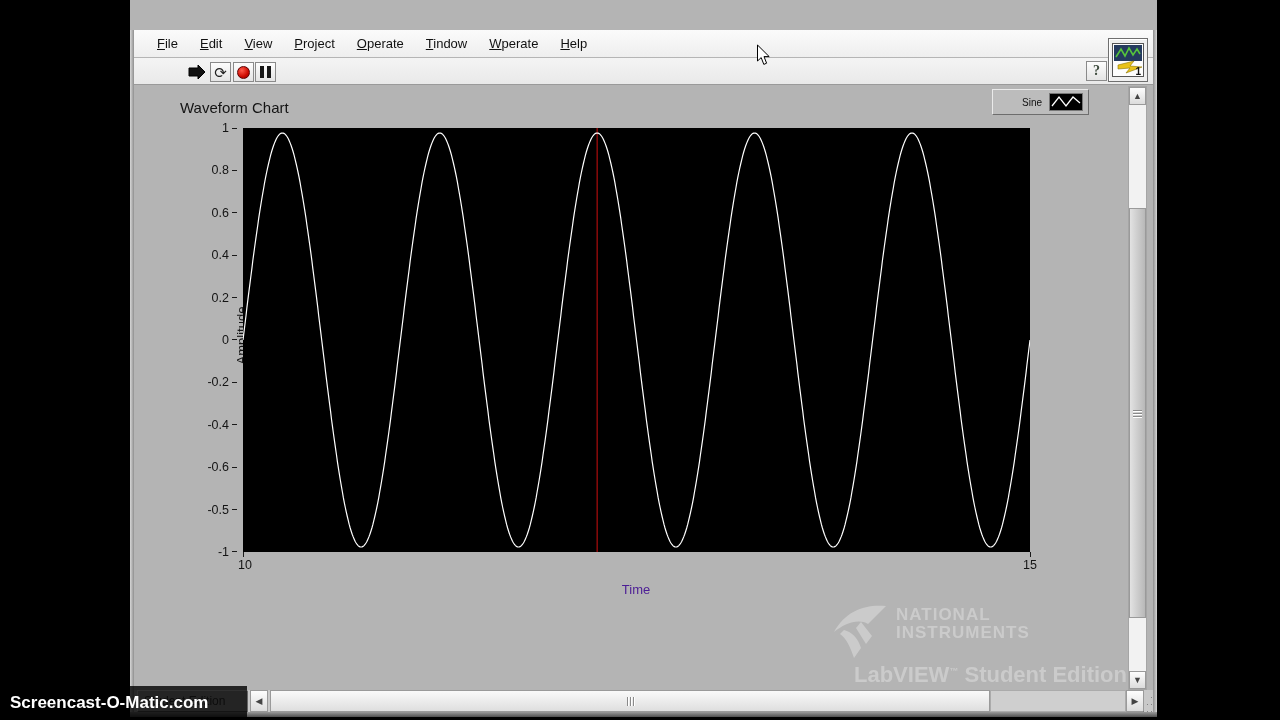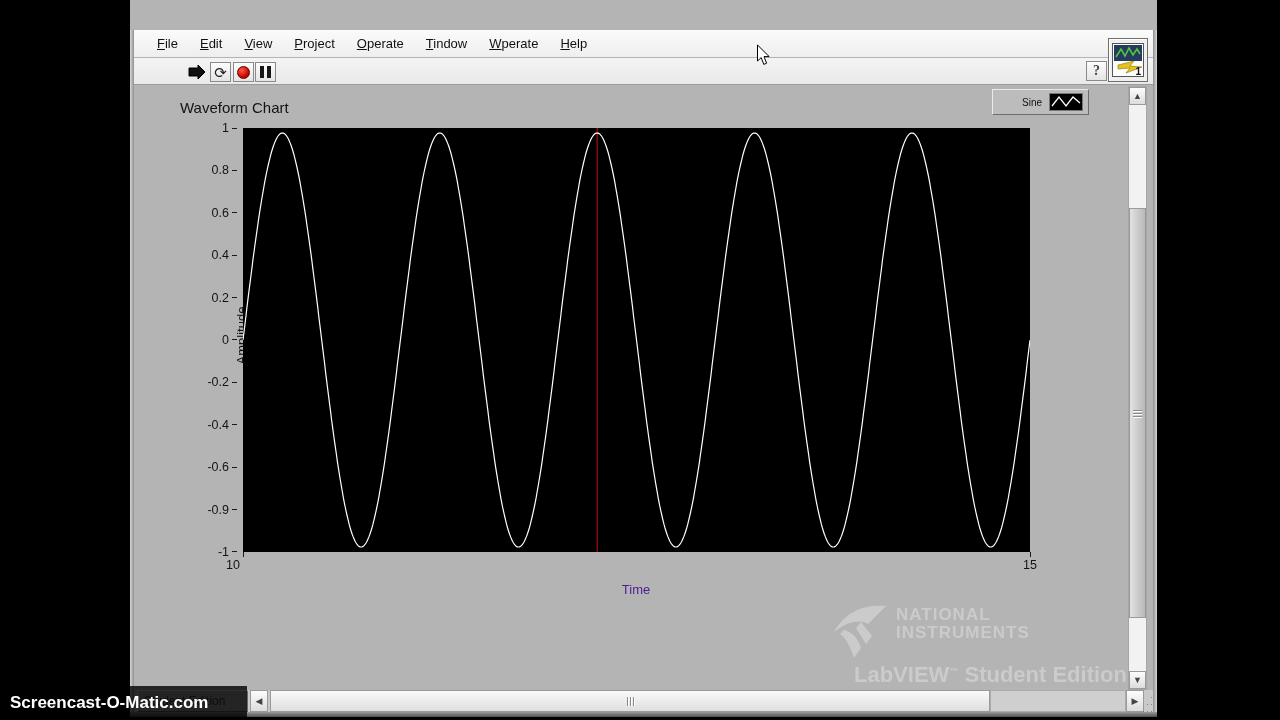--- a/index.html
+++ b/index.html
@@ -207,39 +207,39 @@
         </span>
       <span class="ytick">
           <span>-0.4</span>
           <span class="ytick-dash"></span>
         </span>
       <span class="ytick">
           <span>-0.6</span>
           <span class="ytick-dash"></span>
         </span>
       <span class="ytick">
-          <span>-0.9</span>
+          <span>-0.5</span>
           <span class="ytick-dash"></span>
         </span>
       <span class="ytick">
           <span>-1</span>
           <span class="ytick-dash"></span>
         </span>
     </div>
 
     <div id="plot" class="abs" style="background: rgb(0, 0, 0);">
       <svg id="plot-svg" viewBox="0 0 787 424" preserveAspectRatio="none">
         <line id="cursor-line" x1="354.2" y1="0" x2="354.2" y2="424" stroke="#8a0a0a" stroke-width="1.5"></line>
         <path id="sine-path" d="M0.0,212.0 L1.0,203.9 L2.0,195.8 L3.0,187.7 L3.9,179.6 L4.9,171.6 L5.9,163.7 L6.9,155.8 L7.9,148.0 L8.9,140.4 L9.8,132.8 L10.8,125.3 L11.8,118.0 L12.8,110.9 L13.8,103.8 L14.8,97.0 L15.7,90.3 L16.7,83.8 L17.7,77.6 L18.7,71.5 L19.7,65.6 L20.7,60.0 L21.6,54.6 L22.6,49.4 L23.6,44.5 L24.6,39.9 L25.6,35.5 L26.6,31.4 L27.5,27.6 L28.5,24.0 L29.5,20.8 L30.5,17.8 L31.5,15.1 L32.5,12.8 L33.4,10.7 L34.4,9.0 L35.4,7.5 L36.4,6.4 L37.4,5.6 L38.4,5.2 L39.4,5.0 L40.3,5.2 L41.3,5.6 L42.3,6.4 L43.3,7.5 L44.3,9.0 L45.3,10.7 L46.2,12.8 L47.2,15.1 L48.2,17.8 L49.2,20.8 L50.2,24.0 L51.2,27.6 L52.1,31.4 L53.1,35.5 L54.1,39.9 L55.1,44.5 L56.1,49.4 L57.1,54.6 L58.0,60.0 L59.0,65.6 L60.0,71.5 L61.0,77.6 L62.0,83.8 L63.0,90.3 L63.9,97.0 L64.9,103.8 L65.9,110.9 L66.9,118.0 L67.9,125.3 L68.9,132.8 L69.8,140.4 L70.8,148.0 L71.8,155.8 L72.8,163.7 L73.8,171.6 L74.8,179.6 L75.7,187.7 L76.7,195.8 L77.7,203.9 L78.7,212.0 L79.7,220.1 L80.7,228.2 L81.7,236.3 L82.6,244.4 L83.6,252.4 L84.6,260.3 L85.6,268.2 L86.6,276.0 L87.6,283.6 L88.5,291.2 L89.5,298.7 L90.5,306.0 L91.5,313.1 L92.5,320.2 L93.5,327.0 L94.4,333.7 L95.4,340.2 L96.4,346.4 L97.4,352.5 L98.4,358.4 L99.4,364.0 L100.3,369.4 L101.3,374.6 L102.3,379.5 L103.3,384.1 L104.3,388.5 L105.3,392.6 L106.2,396.4 L107.2,400.0 L108.2,403.2 L109.2,406.2 L110.2,408.9 L111.2,411.2 L112.1,413.3 L113.1,415.0 L114.1,416.5 L115.1,417.6 L116.1,418.4 L117.1,418.8 L118.0,419.0 L119.0,418.8 L120.0,418.4 L121.0,417.6 L122.0,416.5 L123.0,415.0 L124.0,413.3 L124.9,411.2 L125.9,408.9 L126.9,406.2 L127.9,403.2 L128.9,400.0 L129.9,396.4 L130.8,392.6 L131.8,388.5 L132.8,384.1 L133.8,379.5 L134.8,374.6 L135.8,369.4 L136.7,364.0 L137.7,358.4 L138.7,352.5 L139.7,346.4 L140.7,340.2 L141.7,333.7 L142.6,327.0 L143.6,320.2 L144.6,313.1 L145.6,306.0 L146.6,298.7 L147.6,291.2 L148.5,283.6 L149.5,276.0 L150.5,268.2 L151.5,260.3 L152.5,252.4 L153.5,244.4 L154.4,236.3 L155.4,228.2 L156.4,220.1 L157.4,212.0 L158.4,203.9 L159.4,195.8 L160.4,187.7 L161.3,179.6 L162.3,171.6 L163.3,163.7 L164.3,155.8 L165.3,148.0 L166.3,140.4 L167.2,132.8 L168.2,125.3 L169.2,118.0 L170.2,110.9 L171.2,103.8 L172.2,97.0 L173.1,90.3 L174.1,83.8 L175.1,77.6 L176.1,71.5 L177.1,65.6 L178.1,60.0 L179.0,54.6 L180.0,49.4 L181.0,44.5 L182.0,39.9 L183.0,35.5 L184.0,31.4 L184.9,27.6 L185.9,24.0 L186.9,20.8 L187.9,17.8 L188.9,15.1 L189.9,12.8 L190.8,10.7 L191.8,9.0 L192.8,7.5 L193.8,6.4 L194.8,5.6 L195.8,5.2 L196.8,5.0 L197.7,5.2 L198.7,5.6 L199.7,6.4 L200.7,7.5 L201.7,9.0 L202.7,10.7 L203.6,12.8 L204.6,15.1 L205.6,17.8 L206.6,20.8 L207.6,24.0 L208.6,27.6 L209.5,31.4 L210.5,35.5 L211.5,39.9 L212.5,44.5 L213.5,49.4 L214.5,54.6 L215.4,60.0 L216.4,65.6 L217.4,71.5 L218.4,77.6 L219.4,83.8 L220.4,90.3 L221.3,97.0 L222.3,103.8 L223.3,110.9 L224.3,118.0 L225.3,125.3 L226.3,132.8 L227.2,140.4 L228.2,148.0 L229.2,155.8 L230.2,163.7 L231.2,171.6 L232.2,179.6 L233.1,187.7 L234.1,195.8 L235.1,203.9 L236.1,212.0 L237.1,220.1 L238.1,228.2 L239.1,236.3 L240.0,244.4 L241.0,252.4 L242.0,260.3 L243.0,268.2 L244.0,276.0 L245.0,283.6 L245.9,291.2 L246.9,298.7 L247.9,306.0 L248.9,313.1 L249.9,320.2 L250.9,327.0 L251.8,333.7 L252.8,340.2 L253.8,346.4 L254.8,352.5 L255.8,358.4 L256.8,364.0 L257.7,369.4 L258.7,374.6 L259.7,379.5 L260.7,384.1 L261.7,388.5 L262.7,392.6 L263.6,396.4 L264.6,400.0 L265.6,403.2 L266.6,406.2 L267.6,408.9 L268.6,411.2 L269.5,413.3 L270.5,415.0 L271.5,416.5 L272.5,417.6 L273.5,418.4 L274.5,418.8 L275.4,419.0 L276.4,418.8 L277.4,418.4 L278.4,417.6 L279.4,416.5 L280.4,415.0 L281.4,413.3 L282.3,411.2 L283.3,408.9 L284.3,406.2 L285.3,403.2 L286.3,400.0 L287.3,396.4 L288.2,392.6 L289.2,388.5 L290.2,384.1 L291.2,379.5 L292.2,374.6 L293.2,369.4 L294.1,364.0 L295.1,358.4 L296.1,352.5 L297.1,346.4 L298.1,340.2 L299.1,333.7 L300.0,327.0 L301.0,320.2 L302.0,313.1 L303.0,306.0 L304.0,298.7 L305.0,291.2 L305.9,283.6 L306.9,276.0 L307.9,268.2 L308.9,260.3 L309.9,252.4 L310.9,244.4 L311.8,236.3 L312.8,228.2 L313.8,220.1 L314.8,212.0 L315.8,203.9 L316.8,195.8 L317.8,187.7 L318.7,179.6 L319.7,171.6 L320.7,163.7 L321.7,155.8 L322.7,148.0 L323.7,140.4 L324.6,132.8 L325.6,125.3 L326.6,118.0 L327.6,110.9 L328.6,103.8 L329.6,97.0 L330.5,90.3 L331.5,83.8 L332.5,77.6 L333.5,71.5 L334.5,65.6 L335.5,60.0 L336.4,54.6 L337.4,49.4 L338.4,44.5 L339.4,39.9 L340.4,35.5 L341.4,31.4 L342.3,27.6 L343.3,24.0 L344.3,20.8 L345.3,17.8 L346.3,15.1 L347.3,12.8 L348.2,10.7 L349.2,9.0 L350.2,7.5 L351.2,6.4 L352.2,5.6 L353.2,5.2 L354.2,5.0 L355.1,5.2 L356.1,5.6 L357.1,6.4 L358.1,7.5 L359.1,9.0 L360.1,10.7 L361.0,12.8 L362.0,15.1 L363.0,17.8 L364.0,20.8 L365.0,24.0 L366.0,27.6 L366.9,31.4 L367.9,35.5 L368.9,39.9 L369.9,44.5 L370.9,49.4 L371.9,54.6 L372.8,60.0 L373.8,65.6 L374.8,71.5 L375.8,77.6 L376.8,83.8 L377.8,90.3 L378.7,97.0 L379.7,103.8 L380.7,110.9 L381.7,118.0 L382.7,125.3 L383.7,132.8 L384.6,140.4 L385.6,148.0 L386.6,155.8 L387.6,163.7 L388.6,171.6 L389.6,179.6 L390.5,187.7 L391.5,195.8 L392.5,203.9 L393.5,212.0 L394.5,220.1 L395.5,228.2 L396.5,236.3 L397.4,244.4 L398.4,252.4 L399.4,260.3 L400.4,268.2 L401.4,276.0 L402.4,283.6 L403.3,291.2 L404.3,298.7 L405.3,306.0 L406.3,313.1 L407.3,320.2 L408.3,327.0 L409.2,333.7 L410.2,340.2 L411.2,346.4 L412.2,352.5 L413.2,358.4 L414.2,364.0 L415.1,369.4 L416.1,374.6 L417.1,379.5 L418.1,384.1 L419.1,388.5 L420.1,392.6 L421.0,396.4 L422.0,400.0 L423.0,403.2 L424.0,406.2 L425.0,408.9 L426.0,411.2 L426.9,413.3 L427.9,415.0 L428.9,416.5 L429.9,417.6 L430.9,418.4 L431.9,418.8 L432.9,419.0 L433.8,418.8 L434.8,418.4 L435.8,417.6 L436.8,416.5 L437.8,415.0 L438.8,413.3 L439.7,411.2 L440.7,408.9 L441.7,406.2 L442.7,403.2 L443.7,400.0 L444.7,396.4 L445.6,392.6 L446.6,388.5 L447.6,384.1 L448.6,379.5 L449.6,374.6 L450.6,369.4 L451.5,364.0 L452.5,358.4 L453.5,352.5 L454.5,346.4 L455.5,340.2 L456.5,333.7 L457.4,327.0 L458.4,320.2 L459.4,313.1 L460.4,306.0 L461.4,298.7 L462.4,291.2 L463.3,283.6 L464.3,276.0 L465.3,268.2 L466.3,260.3 L467.3,252.4 L468.3,244.4 L469.2,236.3 L470.2,228.2 L471.2,220.1 L472.2,212.0 L473.2,203.9 L474.2,195.8 L475.2,187.7 L476.1,179.6 L477.1,171.6 L478.1,163.7 L479.1,155.8 L480.1,148.0 L481.1,140.4 L482.0,132.8 L483.0,125.3 L484.0,118.0 L485.0,110.9 L486.0,103.8 L487.0,97.0 L487.9,90.3 L488.9,83.8 L489.9,77.6 L490.9,71.5 L491.9,65.6 L492.9,60.0 L493.8,54.6 L494.8,49.4 L495.8,44.5 L496.8,39.9 L497.8,35.5 L498.8,31.4 L499.7,27.6 L500.7,24.0 L501.7,20.8 L502.7,17.8 L503.7,15.1 L504.7,12.8 L505.6,10.7 L506.6,9.0 L507.6,7.5 L508.6,6.4 L509.6,5.6 L510.6,5.2 L511.6,5.0 L512.5,5.2 L513.5,5.6 L514.5,6.4 L515.5,7.5 L516.5,9.0 L517.5,10.7 L518.4,12.8 L519.4,15.1 L520.4,17.8 L521.4,20.8 L522.4,24.0 L523.4,27.6 L524.3,31.4 L525.3,35.5 L526.3,39.9 L527.3,44.5 L528.3,49.4 L529.3,54.6 L530.2,60.0 L531.2,65.6 L532.2,71.5 L533.2,77.6 L534.2,83.8 L535.2,90.3 L536.1,97.0 L537.1,103.8 L538.1,110.9 L539.1,118.0 L540.1,125.3 L541.1,132.8 L542.0,140.4 L543.0,148.0 L544.0,155.8 L545.0,163.7 L546.0,171.6 L547.0,179.6 L547.9,187.7 L548.9,195.8 L549.9,203.9 L550.9,212.0 L551.9,220.1 L552.9,228.2 L553.9,236.3 L554.8,244.4 L555.8,252.4 L556.8,260.3 L557.8,268.2 L558.8,276.0 L559.8,283.6 L560.7,291.2 L561.7,298.7 L562.7,306.0 L563.7,313.1 L564.7,320.2 L565.7,327.0 L566.6,333.7 L567.6,340.2 L568.6,346.4 L569.6,352.5 L570.6,358.4 L571.6,364.0 L572.5,369.4 L573.5,374.6 L574.5,379.5 L575.5,384.1 L576.5,388.5 L577.5,392.6 L578.4,396.4 L579.4,400.0 L580.4,403.2 L581.4,406.2 L582.4,408.9 L583.4,411.2 L584.3,413.3 L585.3,415.0 L586.3,416.5 L587.3,417.6 L588.3,418.4 L589.3,418.8 L590.3,419.0 L591.2,418.8 L592.2,418.4 L593.2,417.6 L594.2,416.5 L595.2,415.0 L596.2,413.3 L597.1,411.2 L598.1,408.9 L599.1,406.2 L600.1,403.2 L601.1,400.0 L602.1,396.4 L603.0,392.6 L604.0,388.5 L605.0,384.1 L606.0,379.5 L607.0,374.6 L608.0,369.4 L608.9,364.0 L609.9,358.4 L610.9,352.5 L611.9,346.4 L612.9,340.2 L613.9,333.7 L614.8,327.0 L615.8,320.2 L616.8,313.1 L617.8,306.0 L618.8,298.7 L619.8,291.2 L620.7,283.6 L621.7,276.0 L622.7,268.2 L623.7,260.3 L624.7,252.4 L625.7,244.4 L626.6,236.3 L627.6,228.2 L628.6,220.1 L629.6,212.0 L630.6,203.9 L631.6,195.8 L632.6,187.7 L633.5,179.6 L634.5,171.6 L635.5,163.7 L636.5,155.8 L637.5,148.0 L638.5,140.4 L639.4,132.8 L640.4,125.3 L641.4,118.0 L642.4,110.9 L643.4,103.8 L644.4,97.0 L645.3,90.3 L646.3,83.8 L647.3,77.6 L648.3,71.5 L649.3,65.6 L650.3,60.0 L651.2,54.6 L652.2,49.4 L653.2,44.5 L654.2,39.9 L655.2,35.5 L656.2,31.4 L657.1,27.6 L658.1,24.0 L659.1,20.8 L660.1,17.8 L661.1,15.1 L662.1,12.8 L663.0,10.7 L664.0,9.0 L665.0,7.5 L666.0,6.4 L667.0,5.6 L668.0,5.2 L668.9,5.0 L669.9,5.2 L670.9,5.6 L671.9,6.4 L672.9,7.5 L673.9,9.0 L674.9,10.7 L675.8,12.8 L676.8,15.1 L677.8,17.8 L678.8,20.8 L679.8,24.0 L680.8,27.6 L681.7,31.4 L682.7,35.5 L683.7,39.9 L684.7,44.5 L685.7,49.4 L686.7,54.6 L687.6,60.0 L688.6,65.6 L689.6,71.5 L690.6,77.6 L691.6,83.8 L692.6,90.3 L693.5,97.0 L694.5,103.8 L695.5,110.9 L696.5,118.0 L697.5,125.3 L698.5,132.8 L699.4,140.4 L700.4,148.0 L701.4,155.8 L702.4,163.7 L703.4,171.6 L704.4,179.6 L705.3,187.7 L706.3,195.8 L707.3,203.9 L708.3,212.0 L709.3,220.1 L710.3,228.2 L711.3,236.3 L712.2,244.4 L713.2,252.4 L714.2,260.3 L715.2,268.2 L716.2,276.0 L717.2,283.6 L718.1,291.2 L719.1,298.7 L720.1,306.0 L721.1,313.1 L722.1,320.2 L723.1,327.0 L724.0,333.7 L725.0,340.2 L726.0,346.4 L727.0,352.5 L728.0,358.4 L729.0,364.0 L729.9,369.4 L730.9,374.6 L731.9,379.5 L732.9,384.1 L733.9,388.5 L734.9,392.6 L735.8,396.4 L736.8,400.0 L737.8,403.2 L738.8,406.2 L739.8,408.9 L740.8,411.2 L741.7,413.3 L742.7,415.0 L743.7,416.5 L744.7,417.6 L745.7,418.4 L746.7,418.8 L747.6,419.0 L748.6,418.8 L749.6,418.4 L750.6,417.6 L751.6,416.5 L752.6,415.0 L753.6,413.3 L754.5,411.2 L755.5,408.9 L756.5,406.2 L757.5,403.2 L758.5,400.0 L759.5,396.4 L760.4,392.6 L761.4,388.5 L762.4,384.1 L763.4,379.5 L764.4,374.6 L765.4,369.4 L766.3,364.0 L767.3,358.4 L768.3,352.5 L769.3,346.4 L770.3,340.2 L771.3,333.7 L772.2,327.0 L773.2,320.2 L774.2,313.1 L775.2,306.0 L776.2,298.7 L777.2,291.2 L778.1,283.6 L779.1,276.0 L780.1,268.2 L781.1,260.3 L782.1,252.4 L783.1,244.4 L784.0,236.3 L785.0,228.2 L786.0,220.1 L787.0,212.0 " fill="none" stroke="#ffffff" stroke-width="1.2"></path>
       </svg>
     </div>
 
     <span class="abs xtick-dash" style="left:68px;"></span>
     <span class="abs xtick-dash" style="left:855px;"></span>
-    <span class="abs xtick" style="left:58px;">10</span>
+    <span class="abs xtick" style="left:70px;">10</span>
     <span class="abs xtick" style="left:855px;">15</span>
     <span id="xlabel" class="abs">Time</span>
   </div>
 
   <div id="ni-mark" class="abs">
     <div id="ni-top">
       <svg width="62" height="58" viewBox="0 0 62 58">
         <path d="M6 30 C18 8 38 2 58 4 L40 22 C30 16 16 22 6 30 Z" fill="#cbcbcb"></path>
         <path d="M16 28 C24 30 30 36 33 46 L26 56 C22 44 18 36 12 32 Z" fill="#cbcbcb"></path>
         <path d="M33 20 L44 34 L38 42 L28 26 Z" fill="#cbcbcb"></path>

